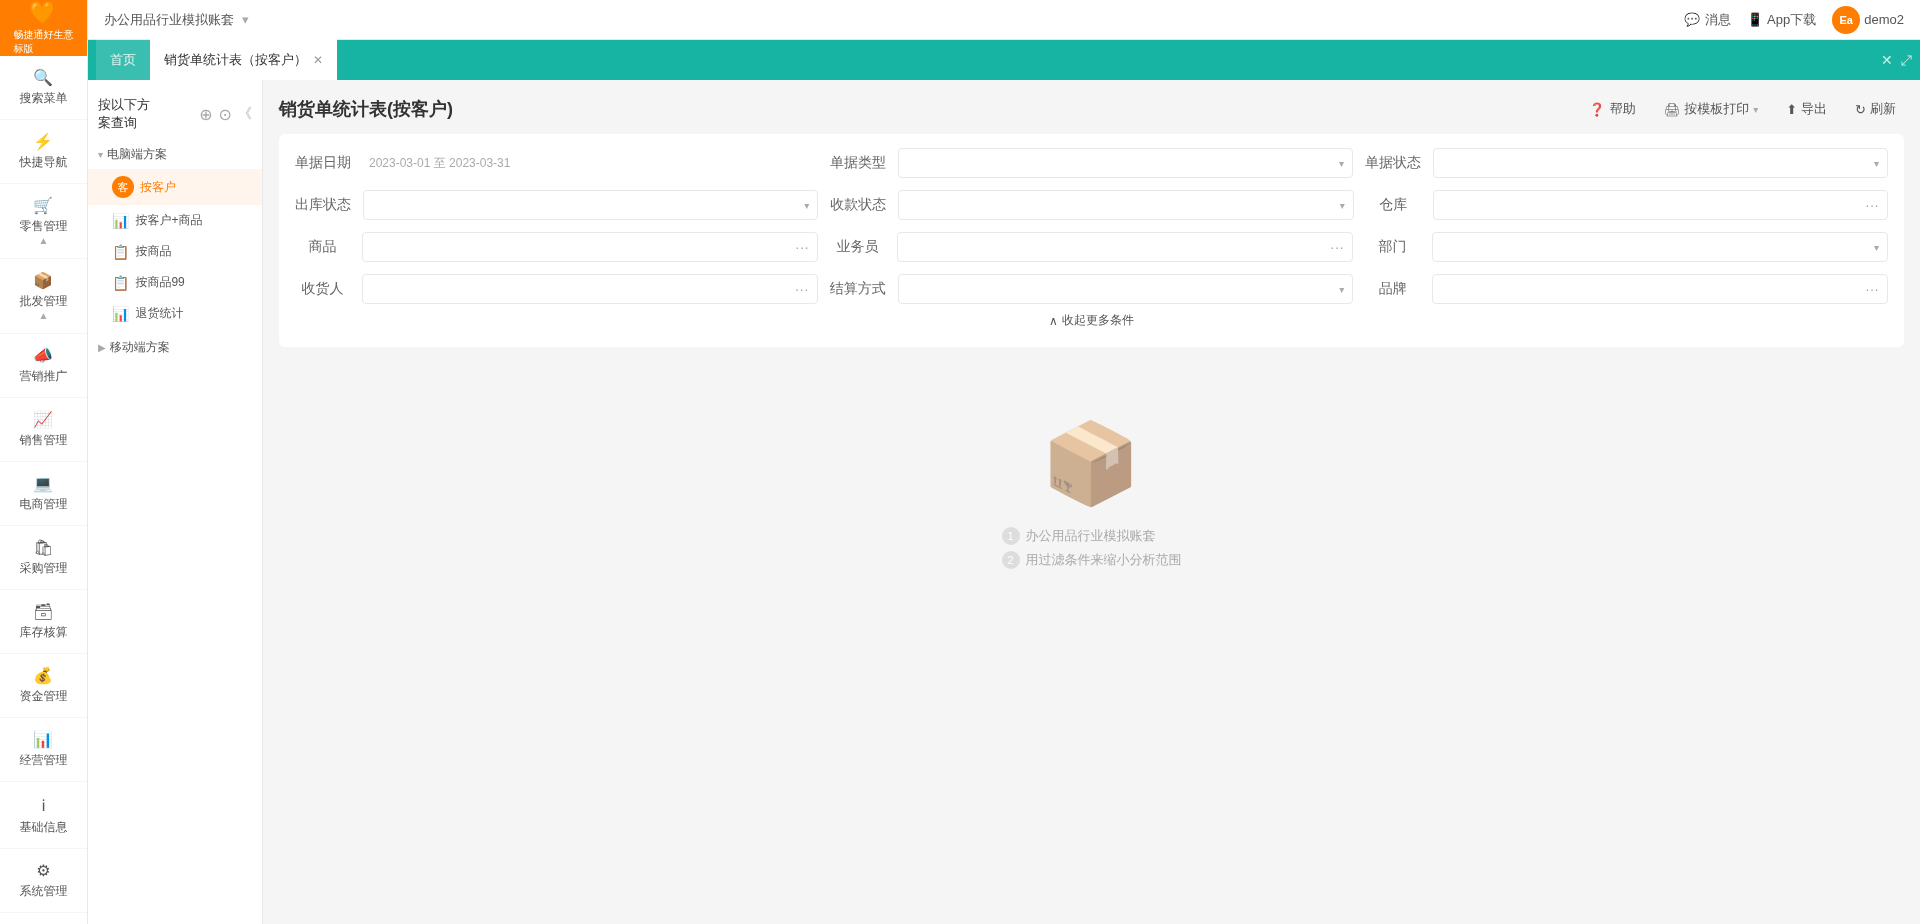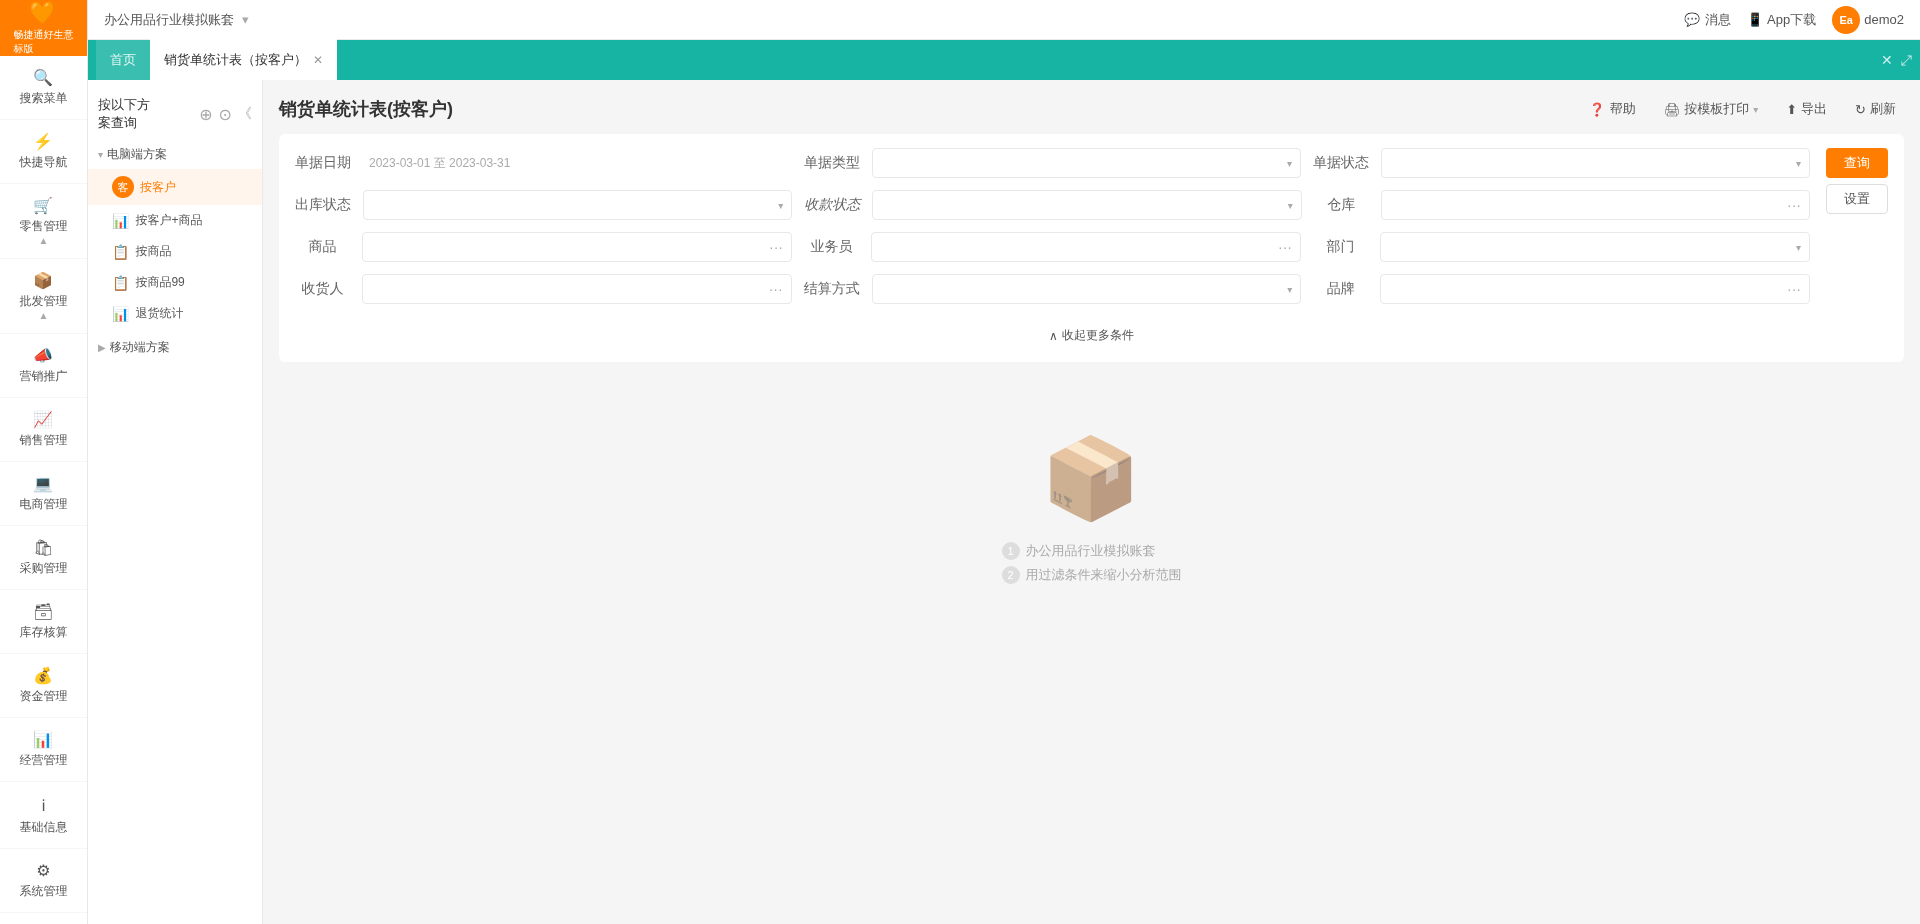--- a/index.html
+++ b/index.html
@@ -52,21 +52,21 @@
     .page-title-bar { display: flex; align-items: center; justify-content: space-between; margin-bottom: 12px; }
     .page-title { font-size: 18px; font-weight: 600; color: #333; }
     .page-actions { display: flex; align-items: center; gap: 12px; }
     .action-btn { display: flex; align-items: center; gap: 4px; color: #555; font-size: 13px; cursor: pointer; padding: 4px 8px; border-radius: 4px; }
     .action-btn-primary { background: #ff7d00; color: white; border: none; padding: 6px 18px; border-radius: 4px; font-size: 13px; cursor: pointer; }
     .action-btn-secondary { background: white; color: #555; border: 1px solid #ddd; padding: 5px 14px; border-radius: 4px; font-size: 13px; cursor: pointer; }
 
     
     .filter-card { background: #fff; border-radius: 6px; padding: 14px 16px; margin-bottom: 10px; }
     .filter-row { display: flex; align-items: center; gap: 12px; margin-bottom: 12px; }
-    .filter-row:last-child { margin-bottom: 15px; }
+    .filter-row:last-child { margin-bottom: 0; }
     .filter-label { color: #666; font-size: 14px; min-width: 55px; text-align: center; flex-shrink: 0; }
     .filter-control { flex: 1; display: flex; align-items: center; gap: 6px; }
 
     
     .date-tabs { display: flex; align-items: center; gap: 4px; }
     .date-tab { padding: 3px 8px; font-size: 12px; color: #555; cursor: pointer; border-radius: 3px; }
     .date-tab.active { background: #ff7d00; color: white; border-radius: 3px; }
     .date-range { font-size: 12px; color: #aaa; margin-left: 6px; }
 
     
@@ -315,21 +315,21 @@
             </div>
 
             <div class="filter-row">
               <span class="filter-label">出库状态</span>
               <div class="filter-control">
                 <div class="filter-select">
                   <span></span>
                   <span class="filter-select-arrow">▾</span>
                 </div>
               </div>
-              <span class="filter-label" style="min-width:55px;font-style:italic;">收款状态</span>
+              <span class="filter-label" style="min-width:55px;">收款状态</span>
               <div class="filter-control">
                 <div class="filter-select">
                   <span></span>
                   <span class="filter-select-arrow">▾</span>
                 </div>
               </div>
               <span class="filter-label" style="min-width:55px;">仓库</span>
               <div class="filter-control">
                 <div class="filter-select">
                   <span></span>
@@ -380,24 +380,20 @@
               <span class="filter-label" style="min-width:55px;">品牌</span>
               <div class="filter-control">
                 <div class="filter-select">
                   <span></span>
                   <span class="filter-dots">···</span>
                 </div>
               </div>
             </div>
           </div>
 
-          <div class="query-buttons">
-            <button class="action-btn-primary">查询</button>
-            <button class="action-btn-secondary">设置</button>
-          </div>
         </div>
 
         <div class="collapse-row">
           <div class="collapse-btn">
             <span>∧</span>
             <span>收起更多条件</span>
           </div>
         </div>
       </div>
 

